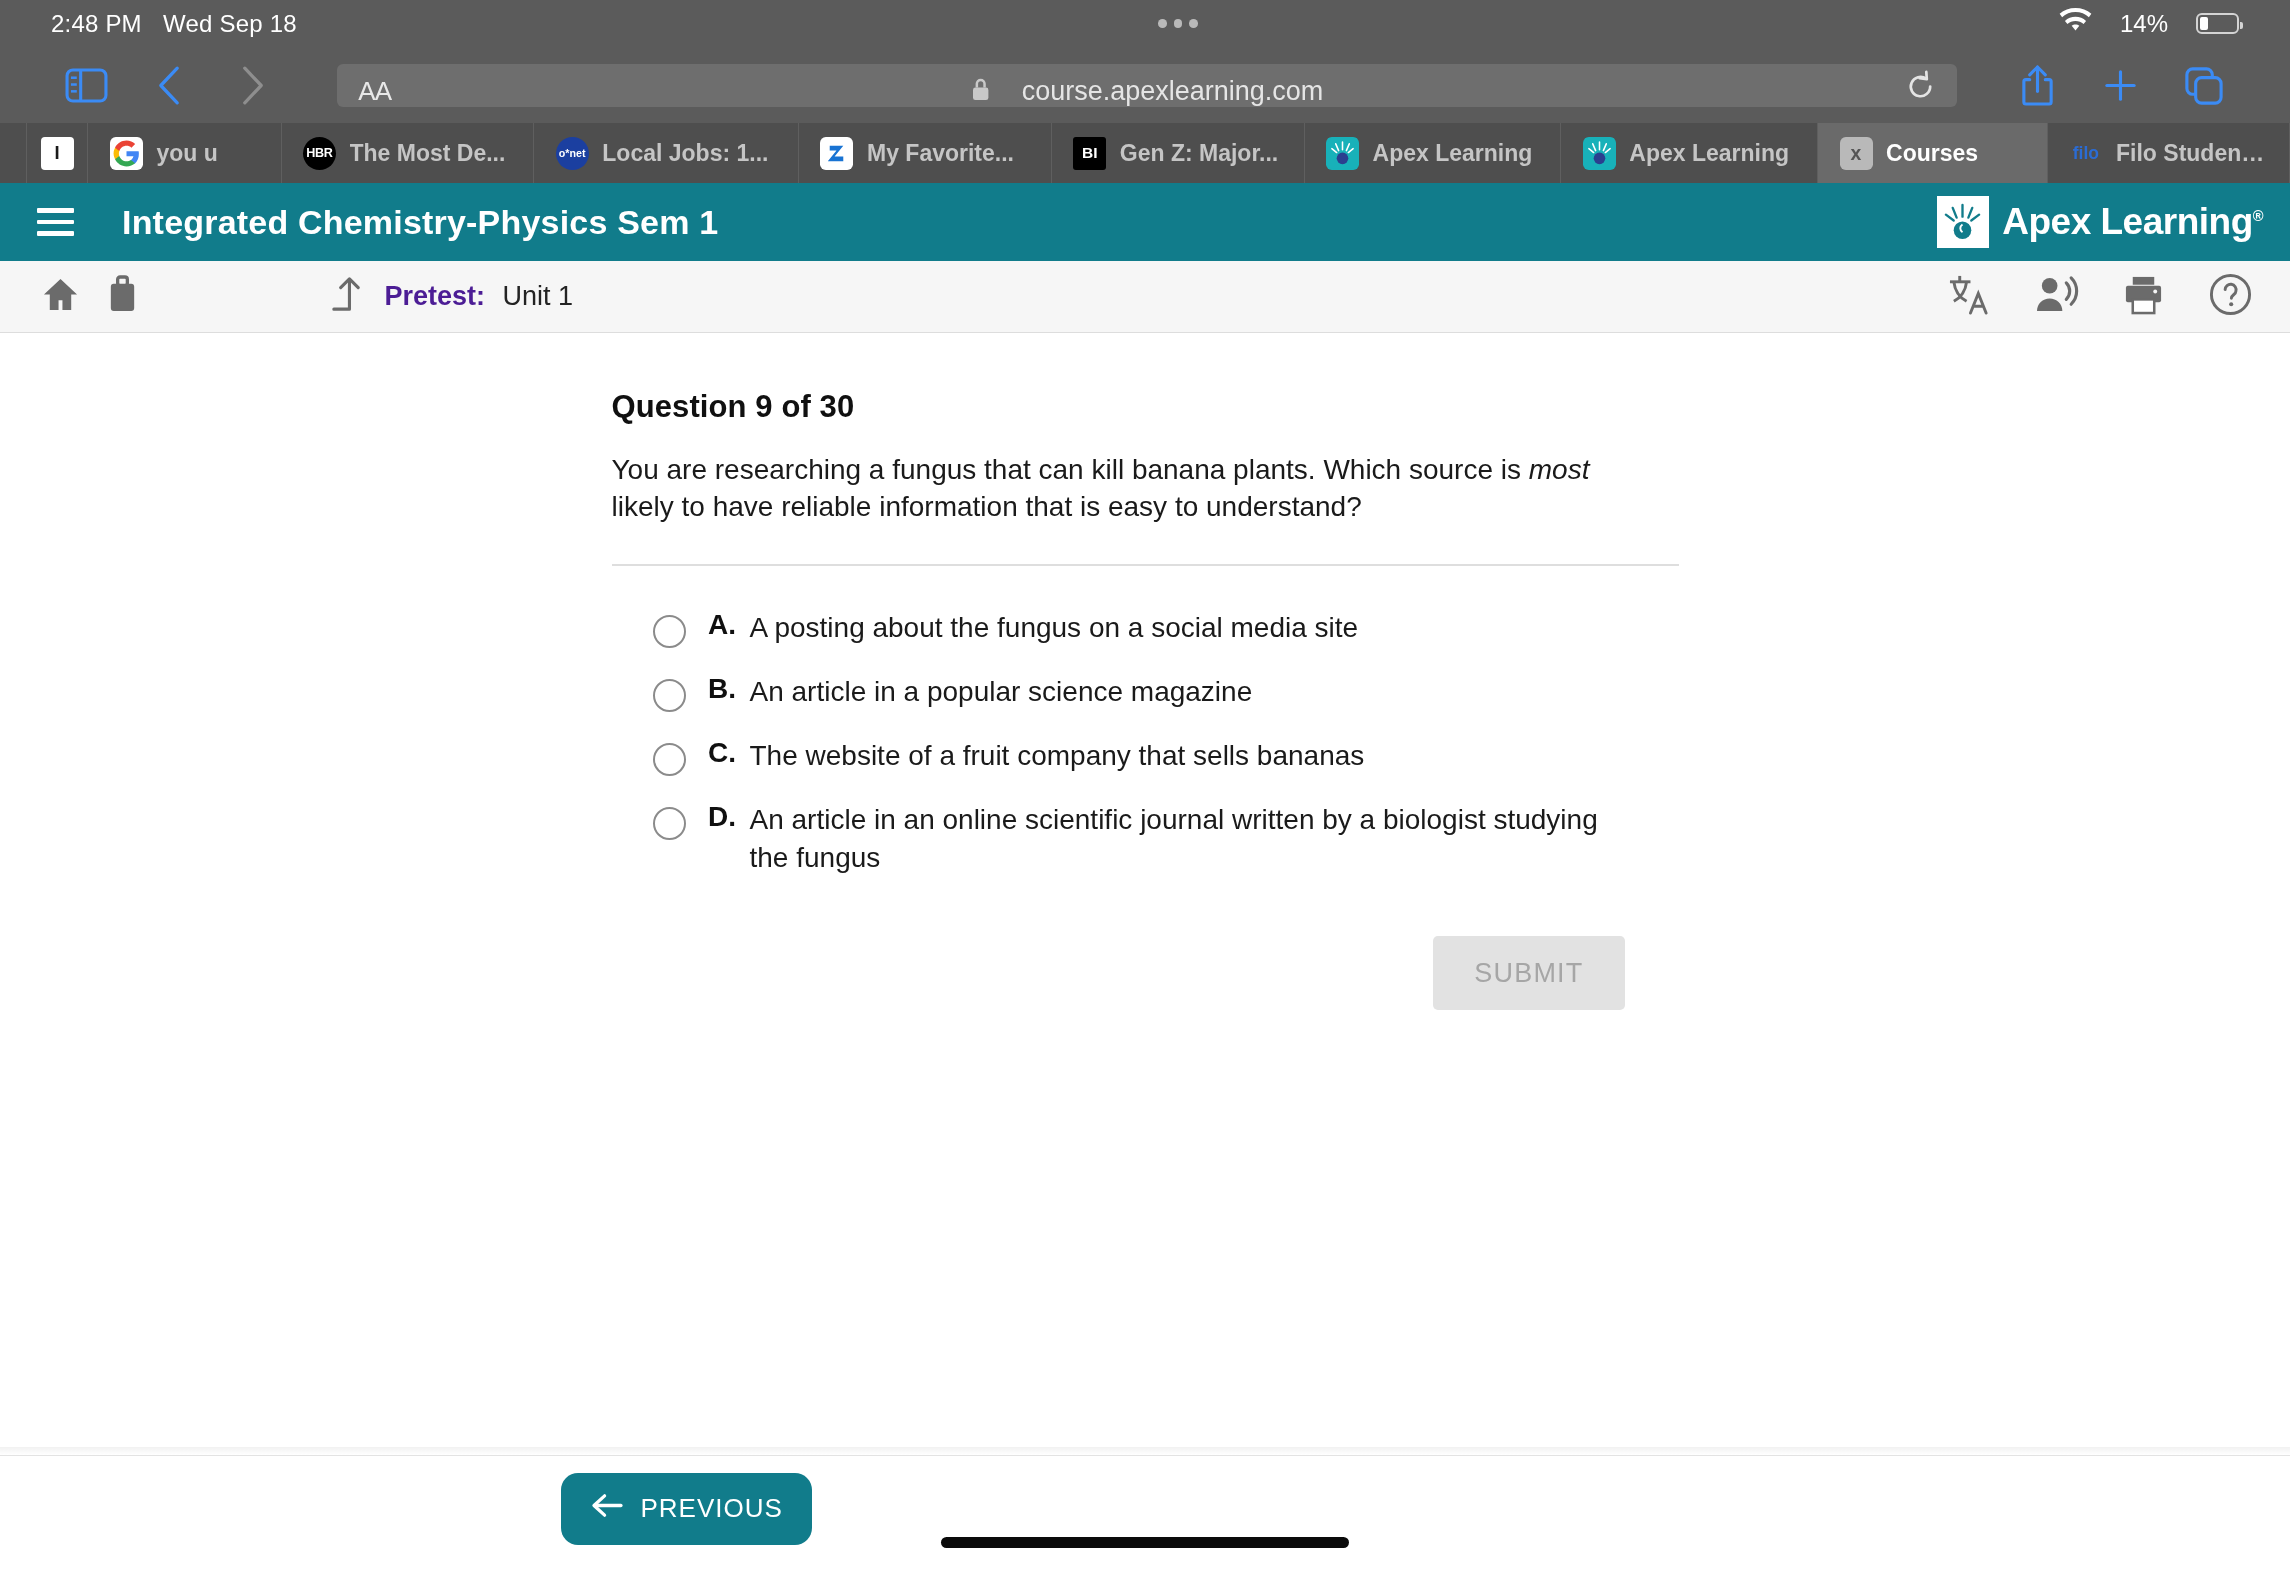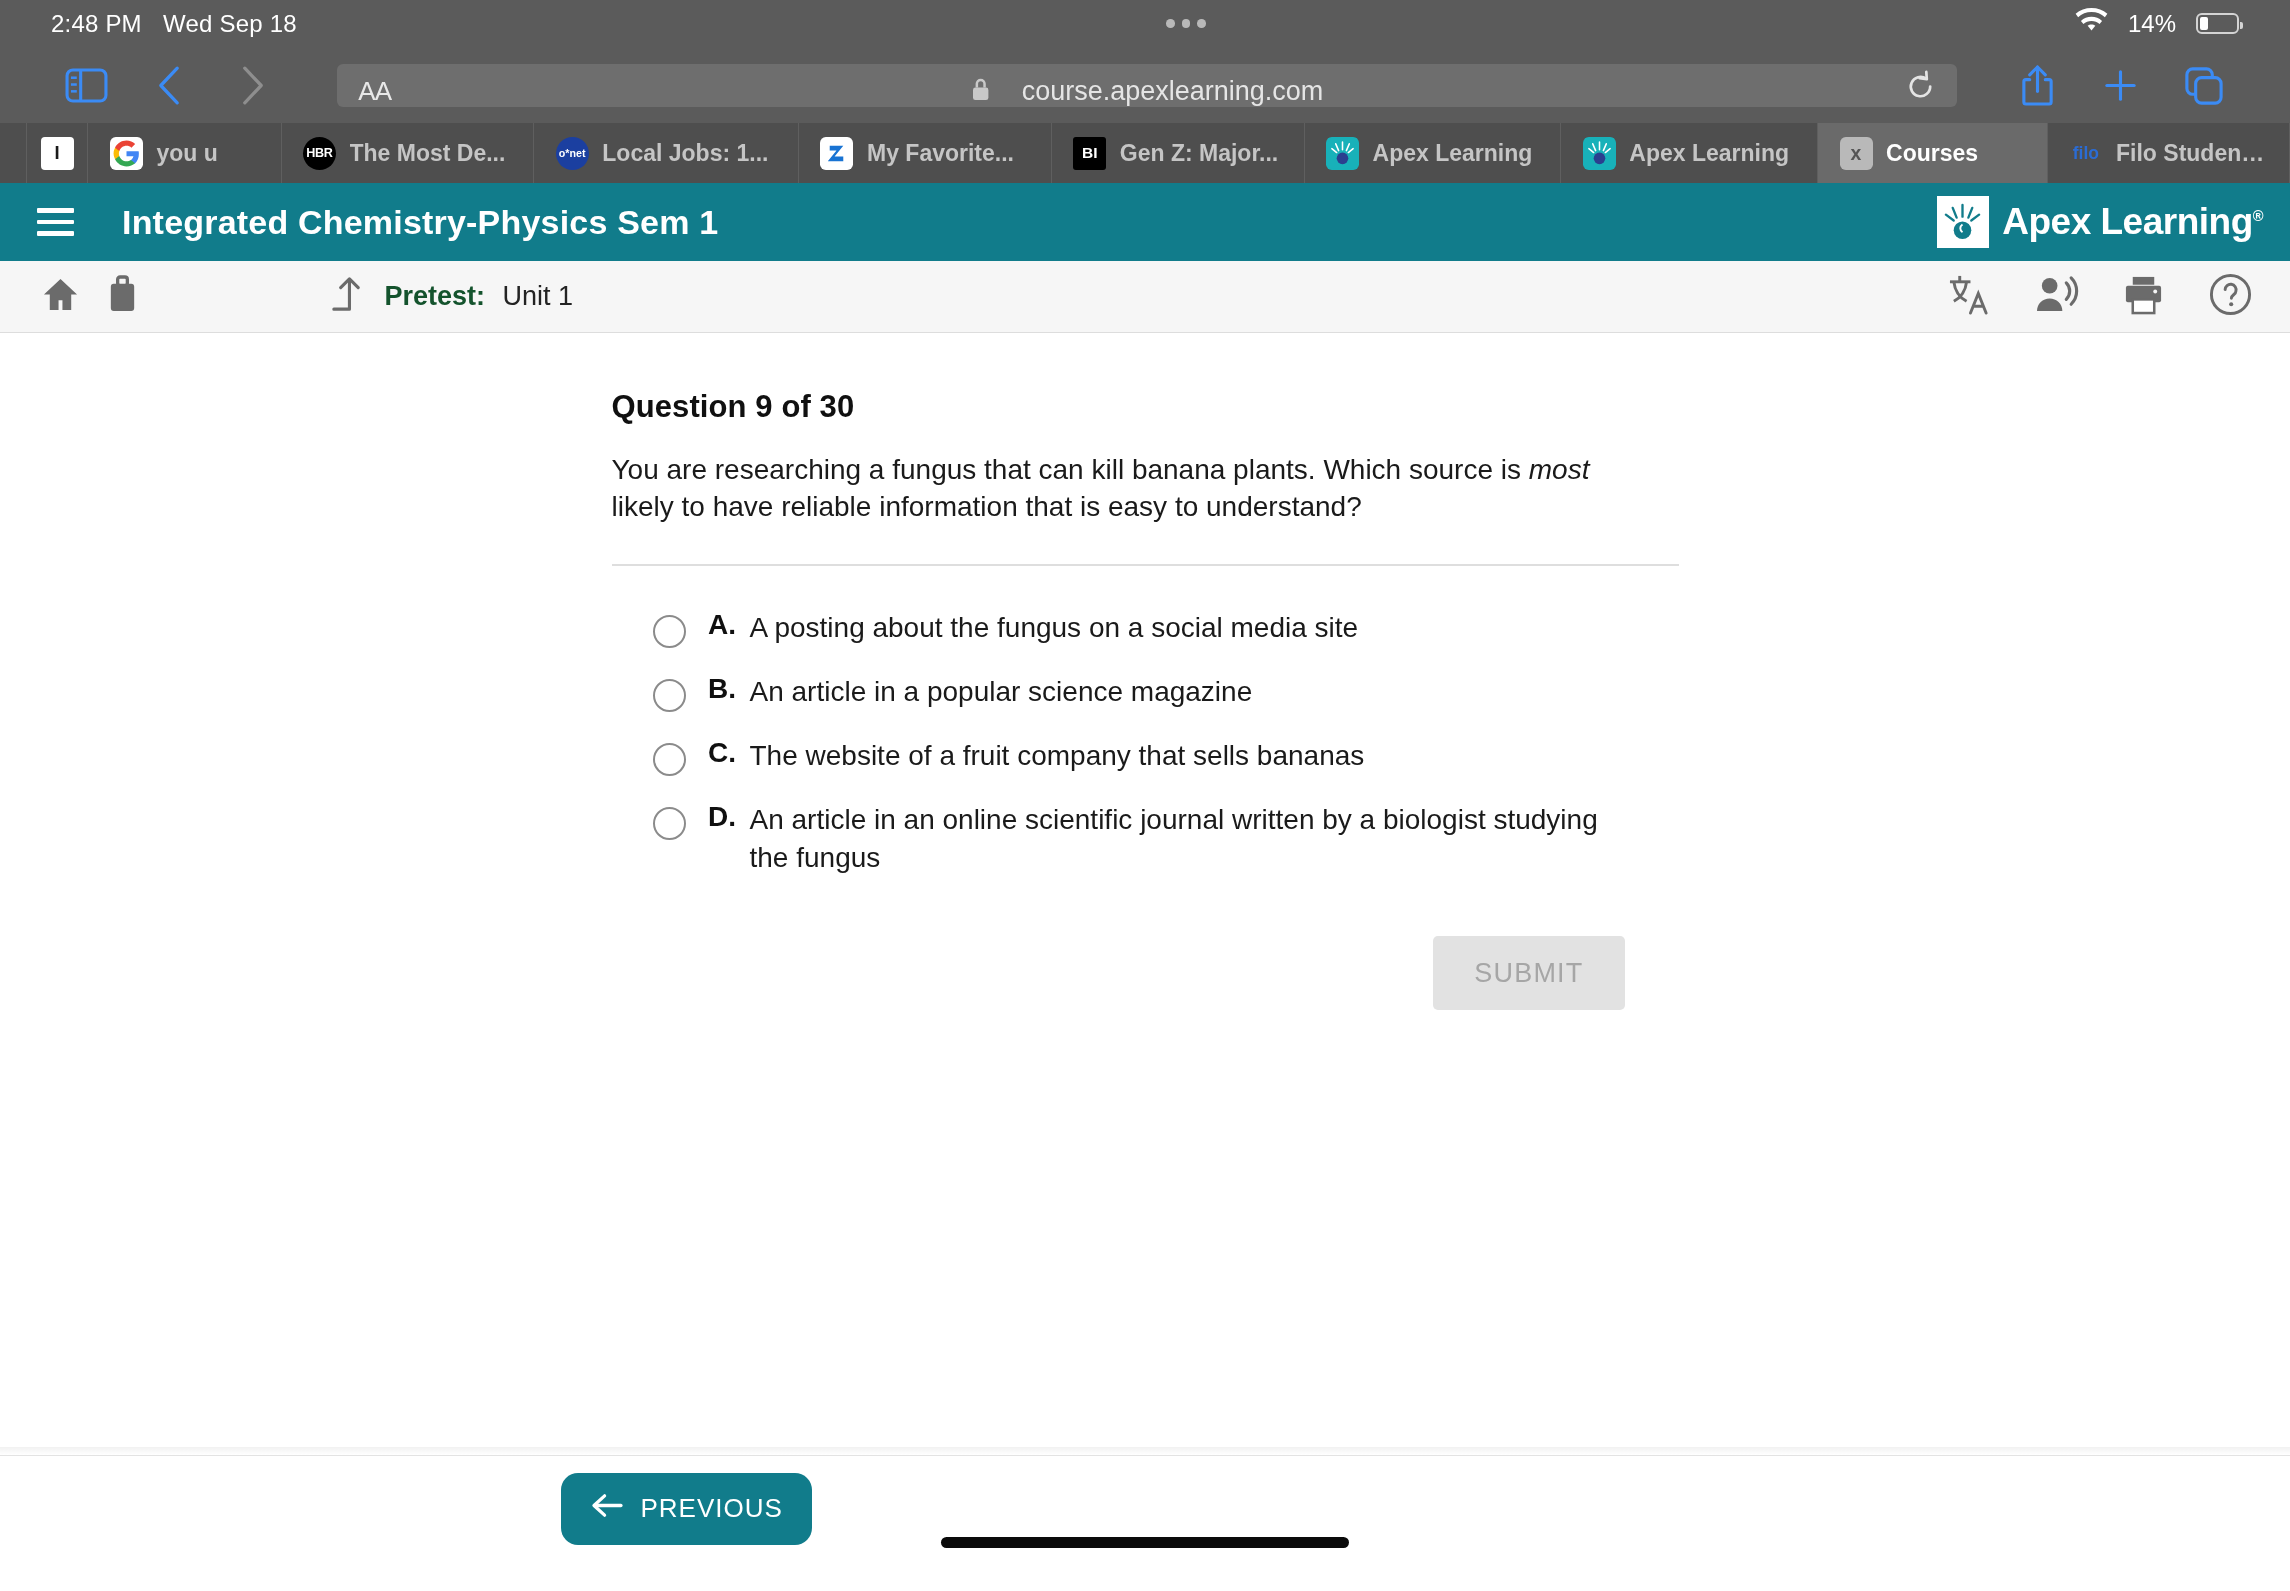--- a/index.html
+++ b/index.html
@@ -23,21 +23,21 @@
     padding: 0 51px;
     color: #ffffff;
     font-size: 24px;
   }
   .status-left { display: flex; align-items: baseline; gap: 21.3px; letter-spacing: 0.2px; }
   .status-time { font-weight: 500; }
   .status-date { font-weight: 500; }
   .status-center { flex: 1; display: flex; justify-content: center; align-items: center; }
   .dots { display: flex; gap: 6.8px; }
   .dots span { width: 8.7px; height: 8.7px; border-radius: 50%; background: #b9b9b9; display: block; }
-  .status-right { display: flex; align-items: center; gap: 20px; }
+  .status-right { display: flex; align-items: center; gap: 28px; }
   .batt-pct { font-size: 24px; font-weight: 500; }
   .batt {
     width: 43px; height: 21.3px; border: 2.4px solid #d4d4d4; border-radius: 5.8px;
     position: relative; display: flex; align-items: center; padding: 1.9px;
   }
   .batt::after {
     content: ""; position: absolute; right: -5.8px; top: 6.8px;
     width: 2.9px; height: 7.8px; background: #d4d4d4; border-radius: 0 1.9px 1.9px 0;
   }
   .batt-fill { width: 14%; min-width: 7.8px; height: 100%; background: #ffffff; border-radius: 1.9px; }
@@ -156,21 +156,21 @@
     padding: 0 29px;
   }
   .sb-icon { width: 62px; height: 62px; display: flex; align-items: center; justify-content: center; cursor: pointer; }
   .subbar-center {
     flex: 1;
     display: flex;
     align-items: center;
     gap: 17.5px;
     margin-left: 175px;
   }
-  .crumb-label { font-size: 27px; font-weight: 700; color: #14532d; }
+  .crumb-label { font-size: 27px; font-weight: 700; color: #4c1d95; }
   .crumb-value { font-size: 27px; color: #232323; }
   .subbar-right { display: flex; align-items: center; gap: 25px; }
 
   
   .page {
     background: #ffffff;
     height: 1114px;
     position: relative;
     overflow: hidden;
   }

